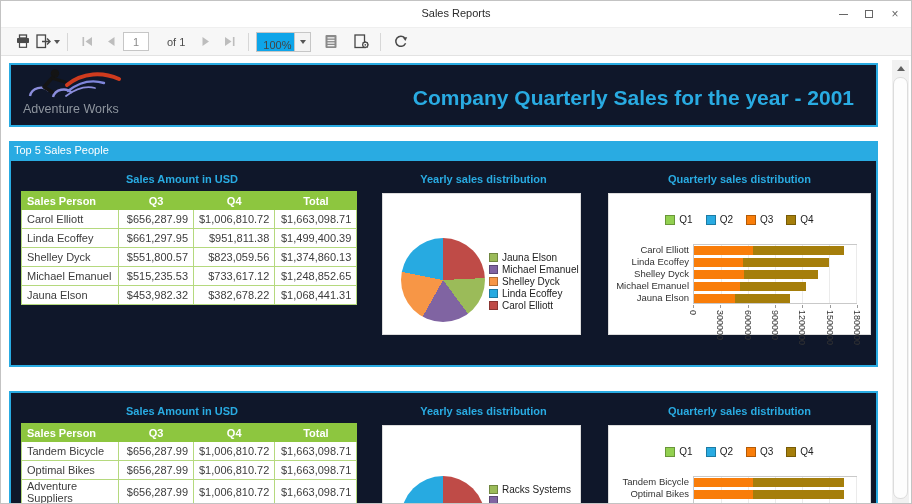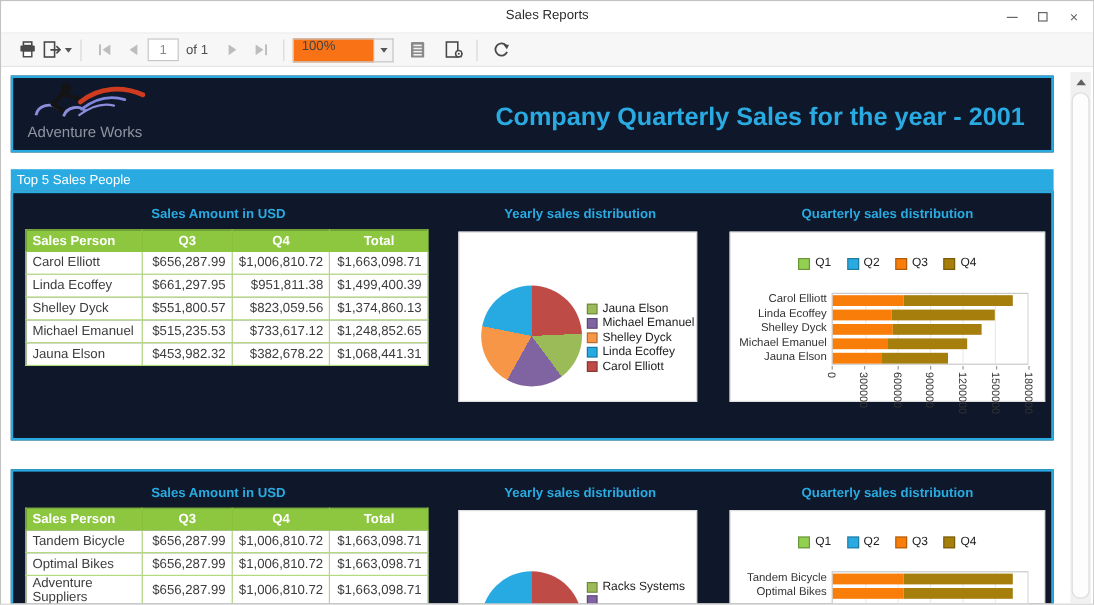--- a/index.html
+++ b/index.html
@@ -14,22 +14,22 @@
   .glyph-min { width:9px; height:1px; background:#666; display:block; }
   .glyph-max { width:8px; height:8px; border:1px solid #666; display:block; }
   .glyph-close { font-size:12px; line-height:12px; color:#666; }
 
   
   .toolbar { position:absolute; top:26px; left:0; right:0; height:29px; background:#f7f7f7; border-top:1px solid #efefef; border-bottom:1px solid #e3e3e3; display:flex; align-items:center; padding:0 10px; }
   .tbtn { height:22px; min-width:24px; display:flex; align-items:center; justify-content:center; gap:2px; }
   .sep { width:1px; height:18px; background:#d7d7d7; margin:0 7px; }
   .caret { width:0; height:0; border-left:3px solid transparent; border-right:3px solid transparent; border-top:4px solid #555; display:inline-block; }
   .page-input { width:26px; height:19px; border:1px solid #c6c6c6; background:#fff; text-align:center; font-size:11px; color:#8a8a8a; font-family:"Liberation Sans",sans-serif; }
-  .of-label { font-size:11px; color:#4d4d4d; margin:0 8px 0 6px; }
-  .zoom-box { width:68px; height:20px; border:1px solid #c6c6c6; background:#f97316; font-size:11px; color:#444; display:flex; align-items:flex-start; padding-left:6px; }
+  .of-label { font-size:11px; color:#4d4d4d; margin:0 8px 0 18px; }
+  .zoom-box { width:39px; height:20px; border:1px solid #c6c6c6; background:#0ea5e9; font-size:11px; color:#444; display:flex; align-items:flex-end; padding-left:6px; }
   .zoom-drop { width:16px; height:20px; border:1px solid #c6c6c6; border-left:none; background:#f3f3f3; display:flex; align-items:center; justify-content:center; }
 
   
   .content { position:absolute; top:55px; left:0; right:0; bottom:0; background:#fff; overflow:hidden; }
   .accent-border { border:2px solid #29abe2; background:#0f172a; }
   .header-box { position:absolute; left:8px; top:7px; width:869px; height:64px; }
   .logo-wrap { position:absolute; left:12px; top:3px; width:130px; }
   .logo-label { font-size:12.5px; color:#8e959e; margin-top:-3px; }
   .report-title { position:absolute; right:22px; top:21px; font-size:21px; font-weight:600; color:#29abe2; white-space:nowrap; }
 

